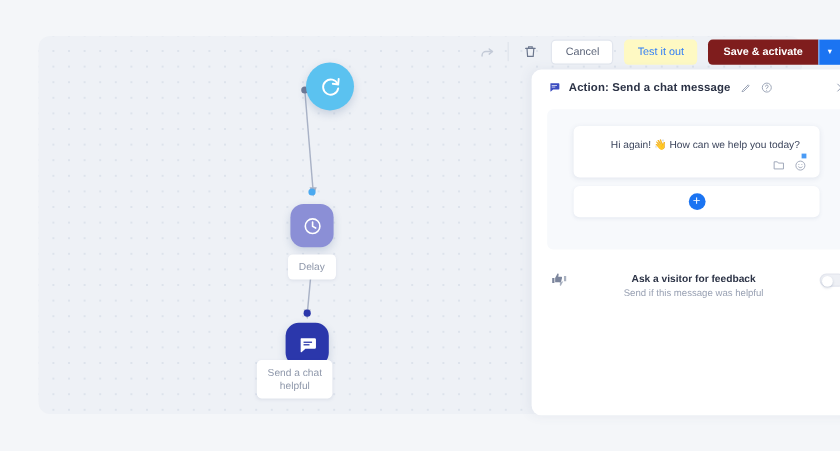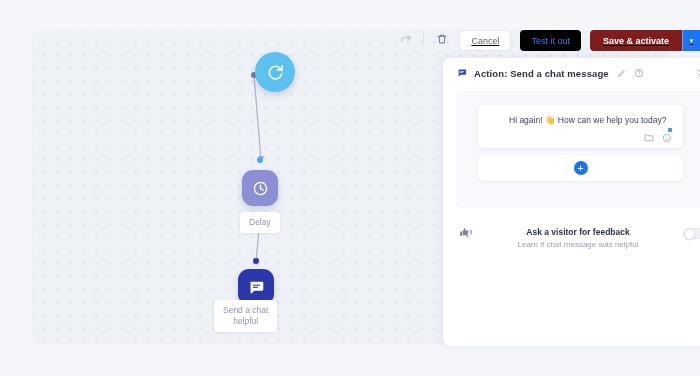--- a/index.html
+++ b/index.html
@@ -39,36 +39,36 @@
     font-size: 8.5px; line-height: 11px; text-align: center;
     border-radius: 4px; padding: 5px 9px;
     box-shadow: 0 1px 3px rgba(80,100,140,.10);
     white-space: nowrap;
   }
   .dot { position: absolute; width: 6px; height: 6px; border-radius: 50%; }
 
   
   #toolbar {
     position: absolute; right: 0; top: 30px;
-    height: 26px; display: flex; gap: 9px; text-decoration: underline;
+    height: 26px; display: flex; align-items: center; gap: 9px;
   }
   .tb-icon {
     width: 17px; height: 17px; display: flex;
     align-items: center; justify-content: center;
   }
   .tb-sep { width: 1px; height: 16px; background: #dfe4ec; }
   .btn {
     height: 21px; border-radius: 4px; font-size: 9px;
     display: flex; align-items: center; justify-content: center;
     padding: 0 11px; white-space: nowrap; border: none;
     font-family: "Liberation Sans", sans-serif;
   }
   #cancel-btn { background: #fff; color: #5a6borange; color: #5b6478;
     border: 1px solid #e2e6ee; }
-  #test-btn { background: #000000; color: #2f7df6; }
+  #test-btn { background: #fef9c3; color: #2f7df6; }
   #save-btn {
     background: #7f1d1d; color: #fff; border-radius: 4px 0 0 4px;
     padding: 0 13px; font-weight: bold;
   }
   #save-caret {
     background: #1b74f2; color: #fff; height: 21px; width: 18px;
     display: flex; align-items: center; justify-content: center;
     border-left: 1px solid rgba(255,255,255,.35);
     border-radius: 0; font-size: 7px;
   }
@@ -285,18 +285,18 @@
     <div id="feedback-row">
       <span style="display:block;width:14px;height:14px;flex-shrink:0">
         <svg width="14" height="14" viewBox="0 0 24 24" fill="#7b859c">
           <path d="M2 9.6h3.2V17H2zM6.2 9.6l3.4-6.3c.9-.2 1.7.4 1.6 1.4l-.5 3.1h4.1
                    c.9 0 1.5.8 1.3 1.6l-1.3 5.2c-.2.7-.8 1.2-1.5 1.2H6.2z"></path>
           <path d="M22 14.4h-3.2V7H22zM17.8 14.4l-3.4 6.3c-.9.2-1.7-.4-1.6-1.4l.5-3.1h-2" fill="#9aa3b5" opacity=".85"></path>
         </svg>
       </span>
       <div id="feedback-text">
         <div id="fb-title">Ask a visitor for feedback</div>
-        <div id="fb-sub">Learn if chat message was helpful</div>
+        <div id="fb-sub">Send if this message was helpful</div>
       </div>
       <div id="fb-toggle"></div>
     </div>
   </div>
 </div>
 
 </body></html>

